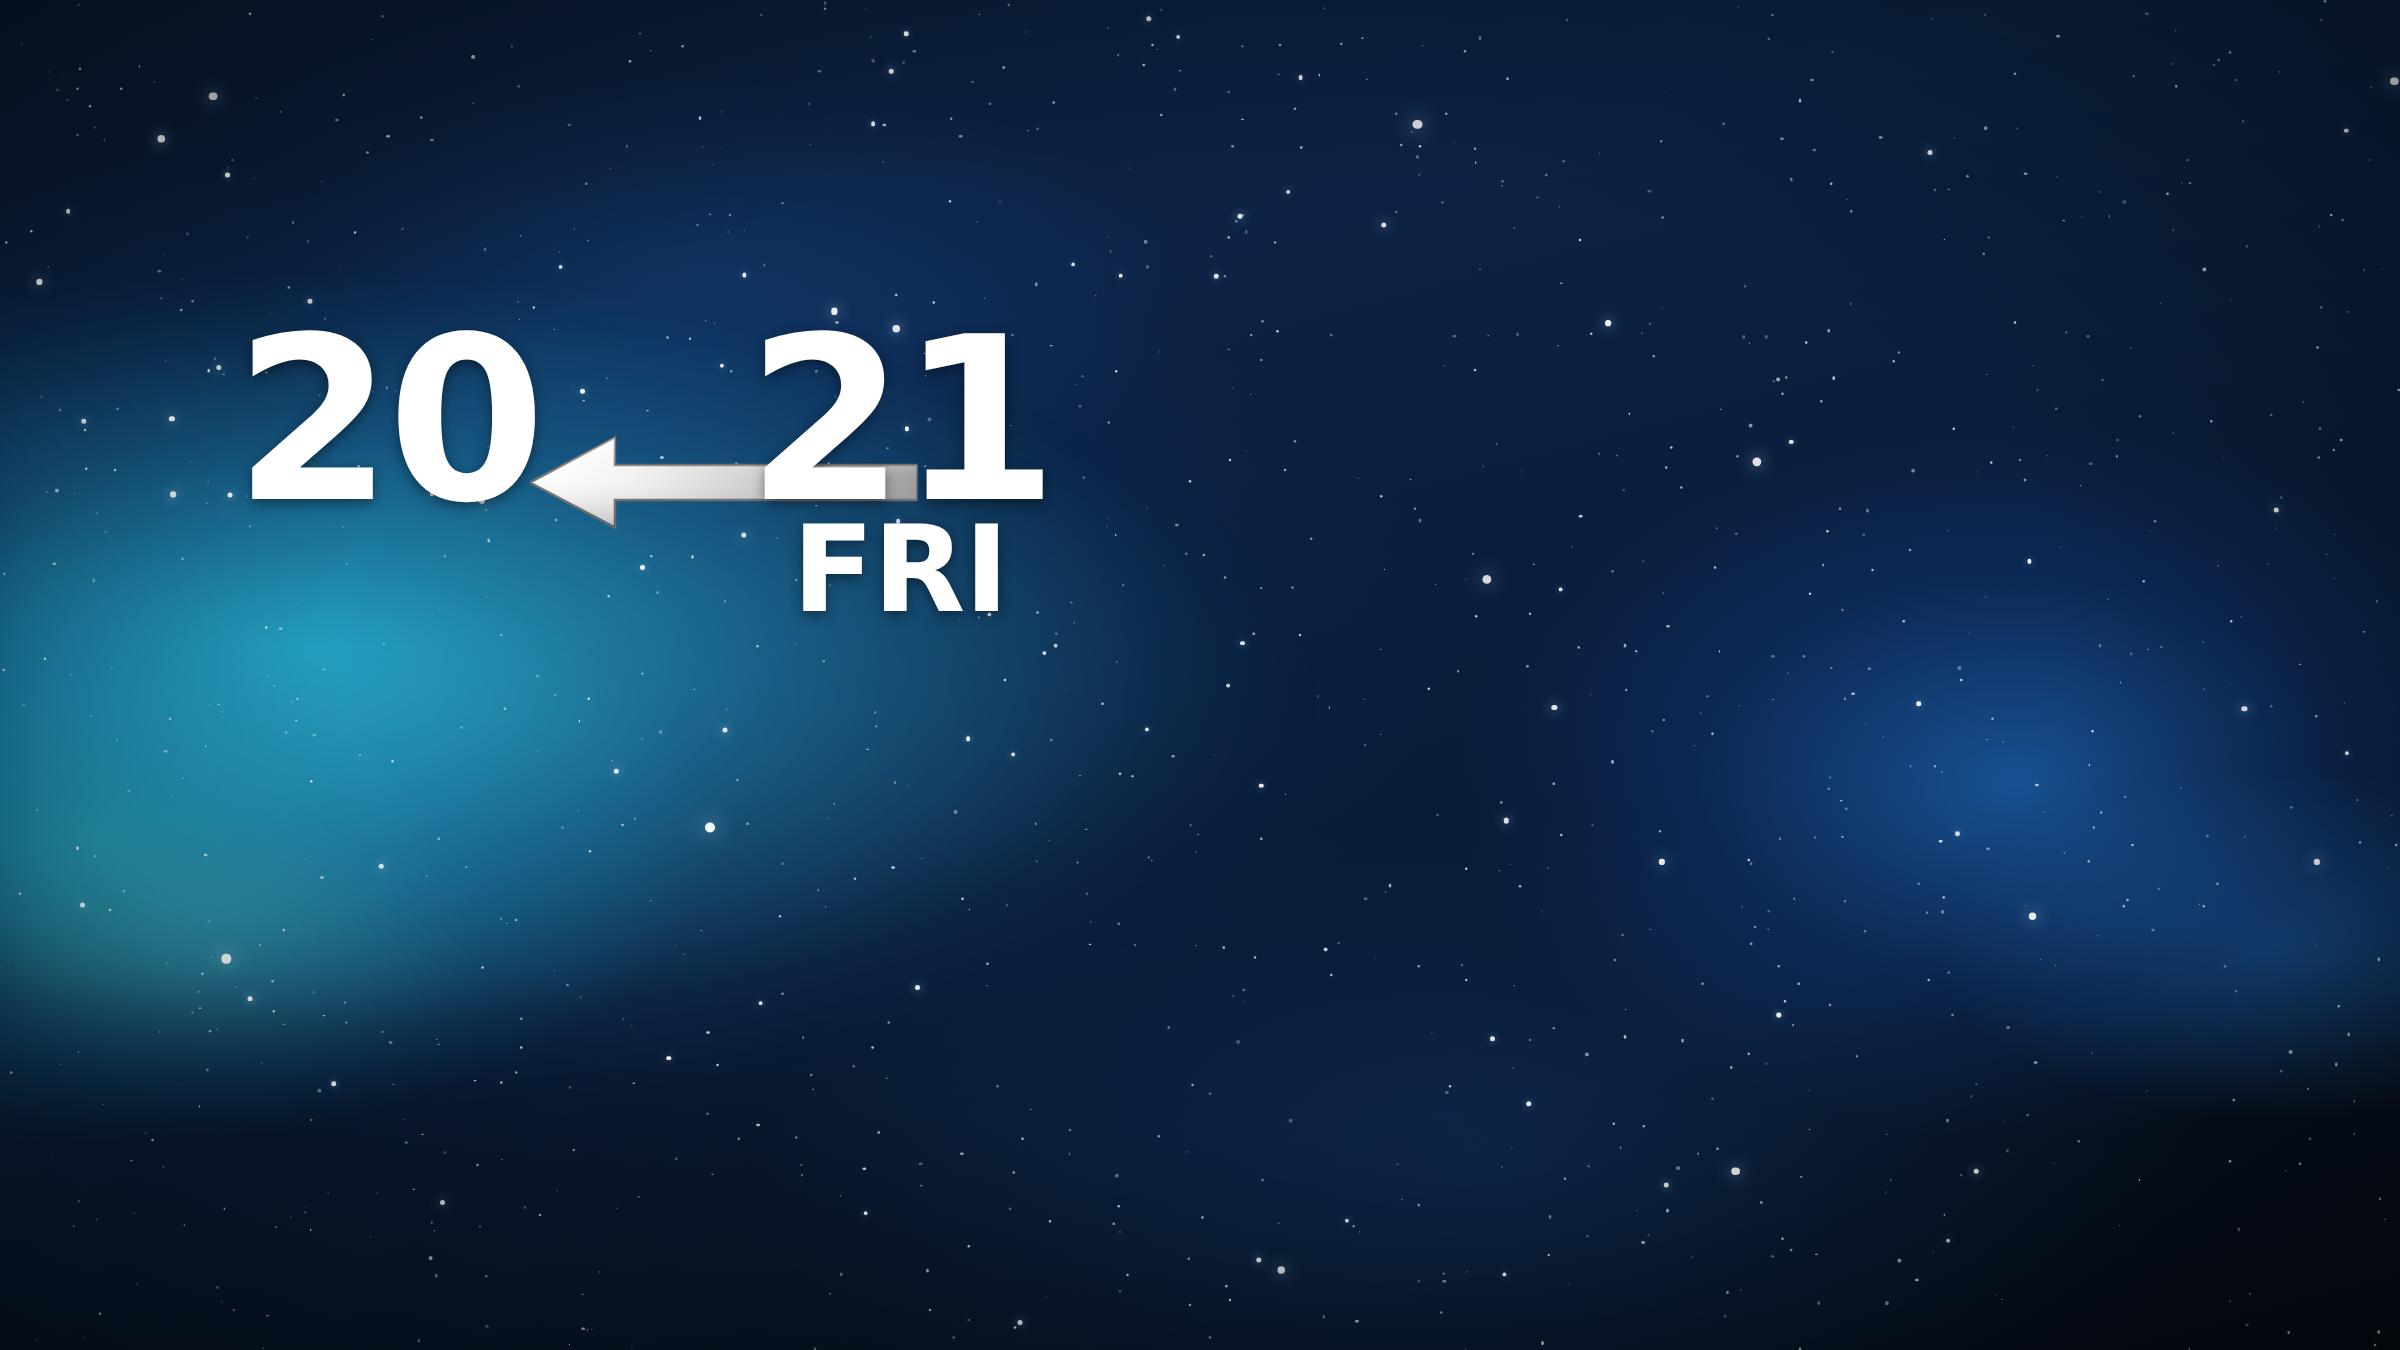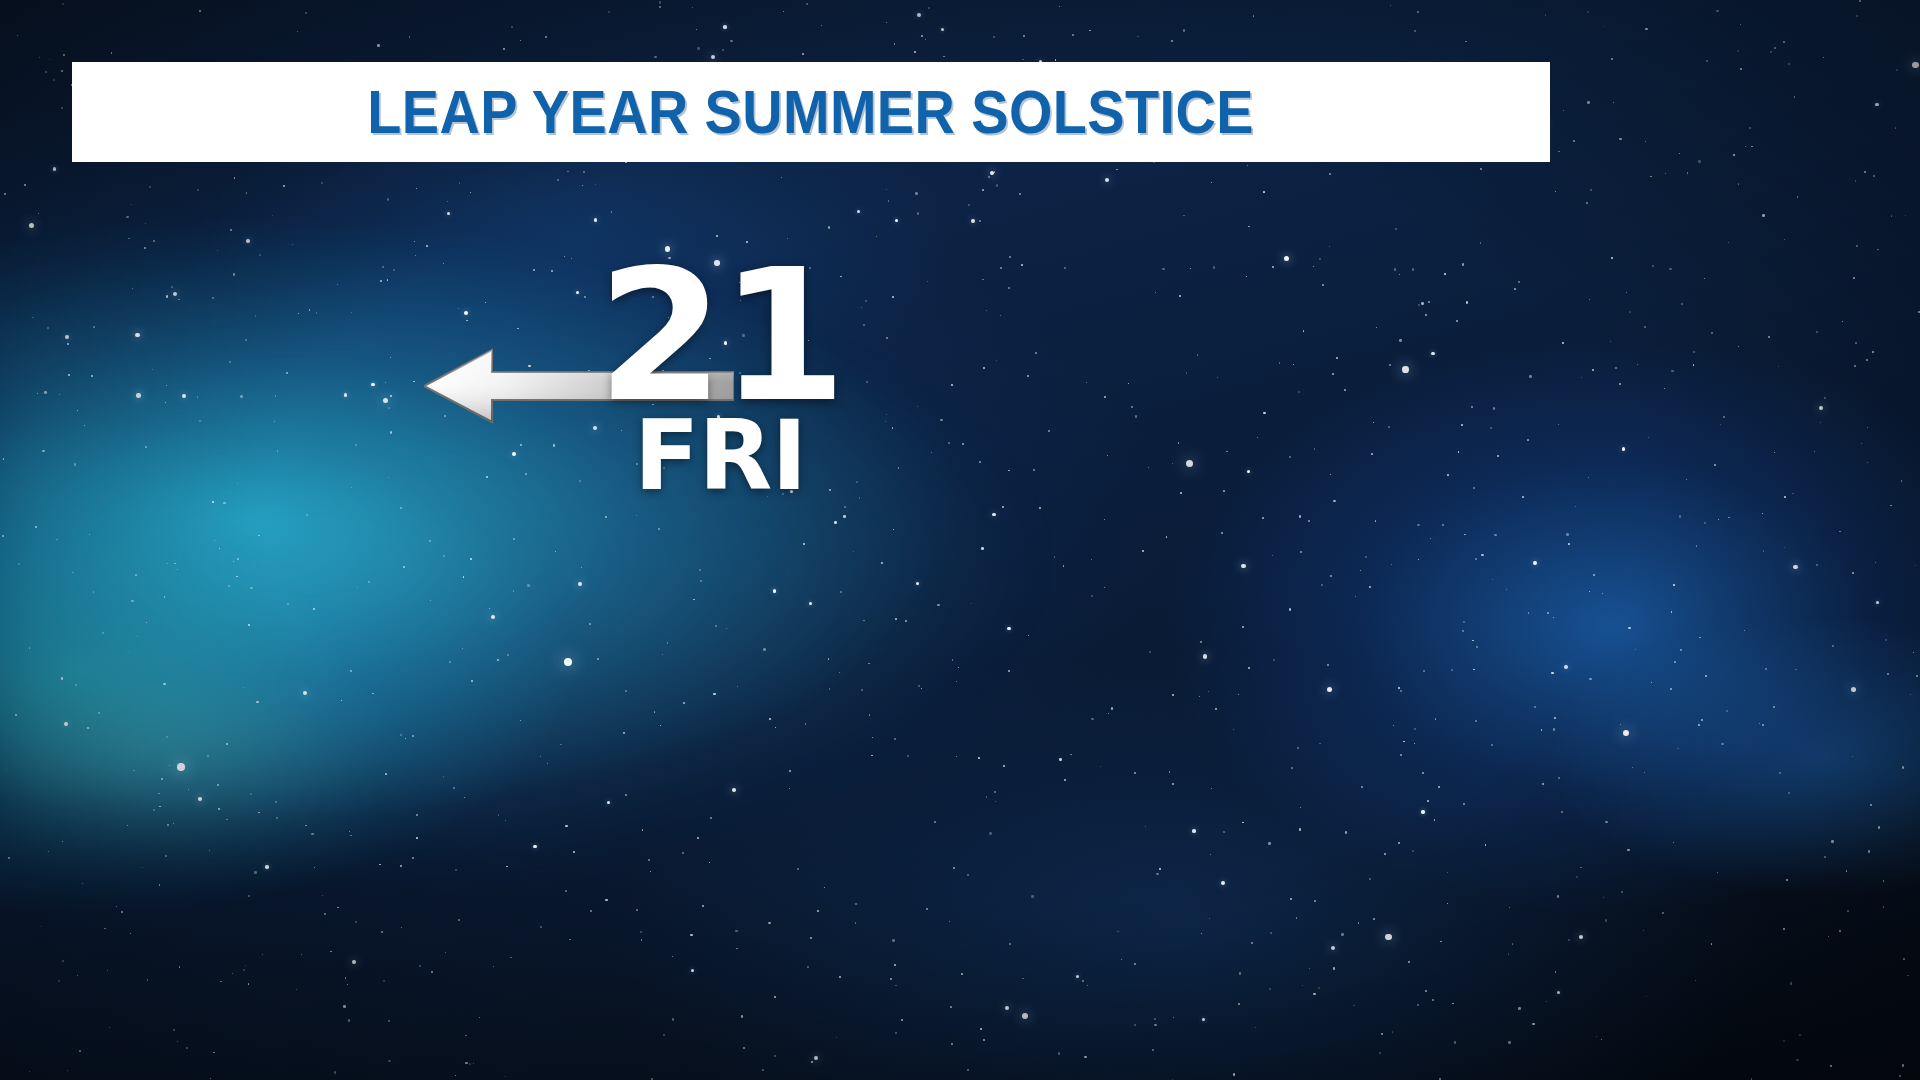--- a/index.html
+++ b/index.html
@@ -1295,25 +1295,23 @@
       <div class="star" style="left: 892.2px; top: 939.4px; width: 2.5px; height: 2.5px; opacity: 0.36;"></div>
       <div class="star" style="left: 1238.1px; top: 1003px; width: 2.1px; height: 2.1px; opacity: 0.67;"></div>
       <div class="star" style="left: 311.3px; top: 833.1px; width: 2.4px; height: 2.4px; opacity: 0.46;"></div>
       <div class="star" style="left: 1289px; top: 456.2px; width: 2.2px; height: 2.2px; opacity: 0.38;"></div>
       <div class="star" style="left: 1343.9px; top: 389px; width: 2.1px; height: 2.1px; opacity: 0.64;"></div>
       <div class="star" style="left: 1336px; top: 357.3px; width: 2.1px; height: 2.1px; opacity: 0.73;"></div>
       <div class="star" style="left: 993.4px; top: 36.2px; width: 2.1px; height: 2.1px; opacity: 0.35;"></div>
     </div>
   <div class="vignette"></div>
 
-  <div class="title-banner">
-    <div class="title-text">LEAP YEAR SUMMER SOLSTICE</div>
-  </div>
 
   <div class="date-block" id="date-left">
+    <span class="date-num">20</span>
   </div>
 
   <div class="arrow-wrap">
     <svg viewBox="0 0 310 76" preserveAspectRatio="none" aria-hidden="true">
       <defs>
         <linearGradient id="arrowGrad" x1="0" y1="0" x2="1" y2="0">
           <stop offset="0%" stop-color="#ffffff"></stop>
           <stop offset="26%" stop-color="#f2f2f2"></stop>
           <stop offset="62%" stop-color="#c9c9c9"></stop>
           <stop offset="100%" stop-color="#9a9a9a"></stop>

